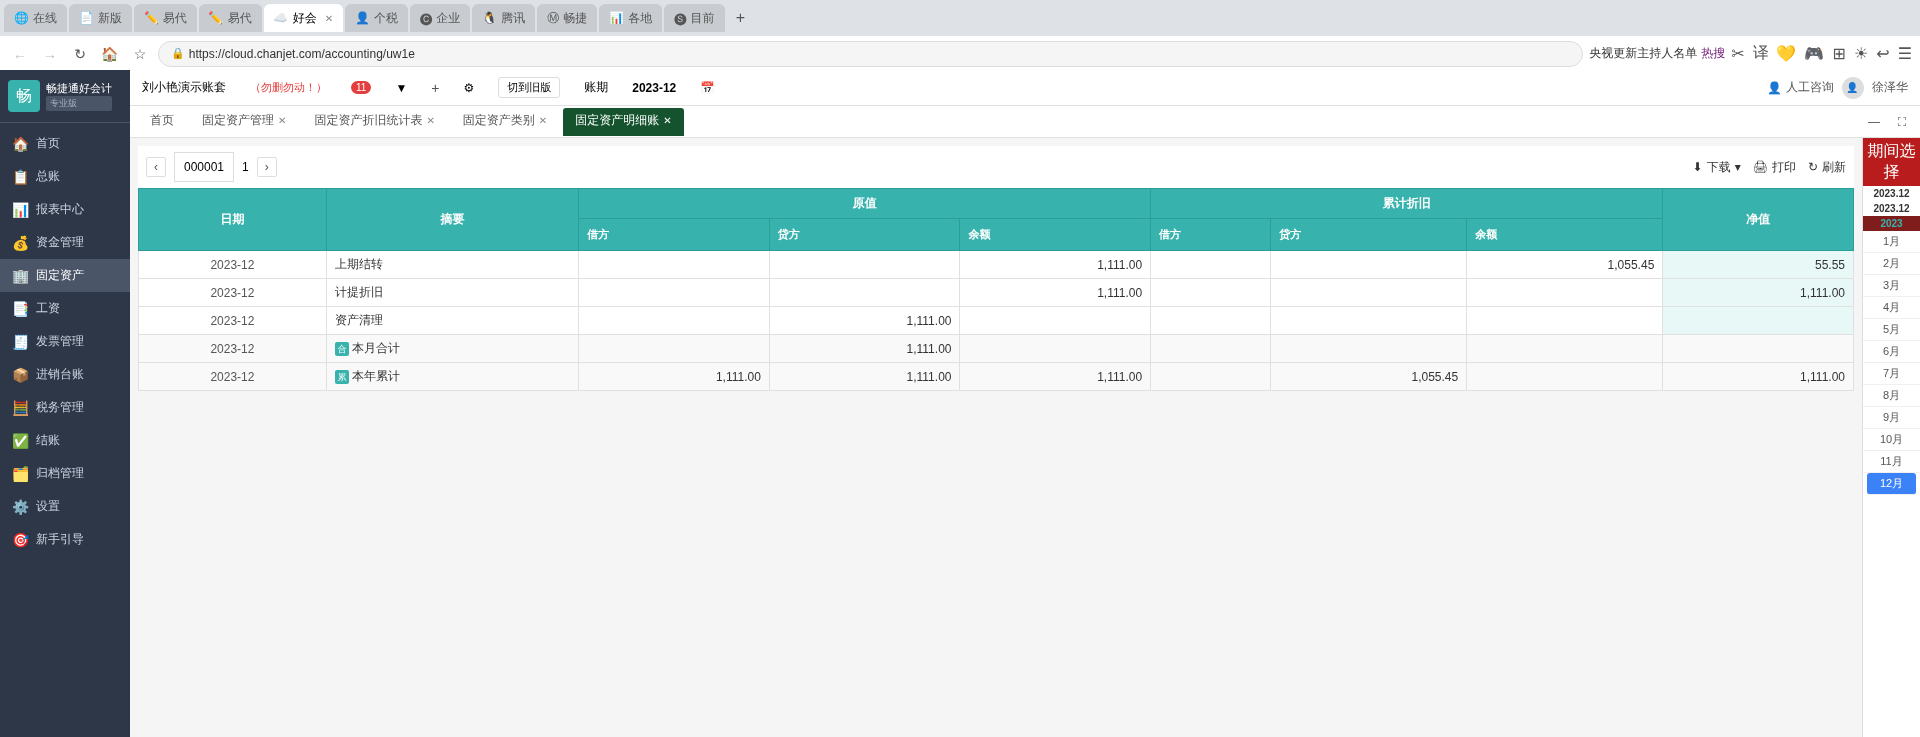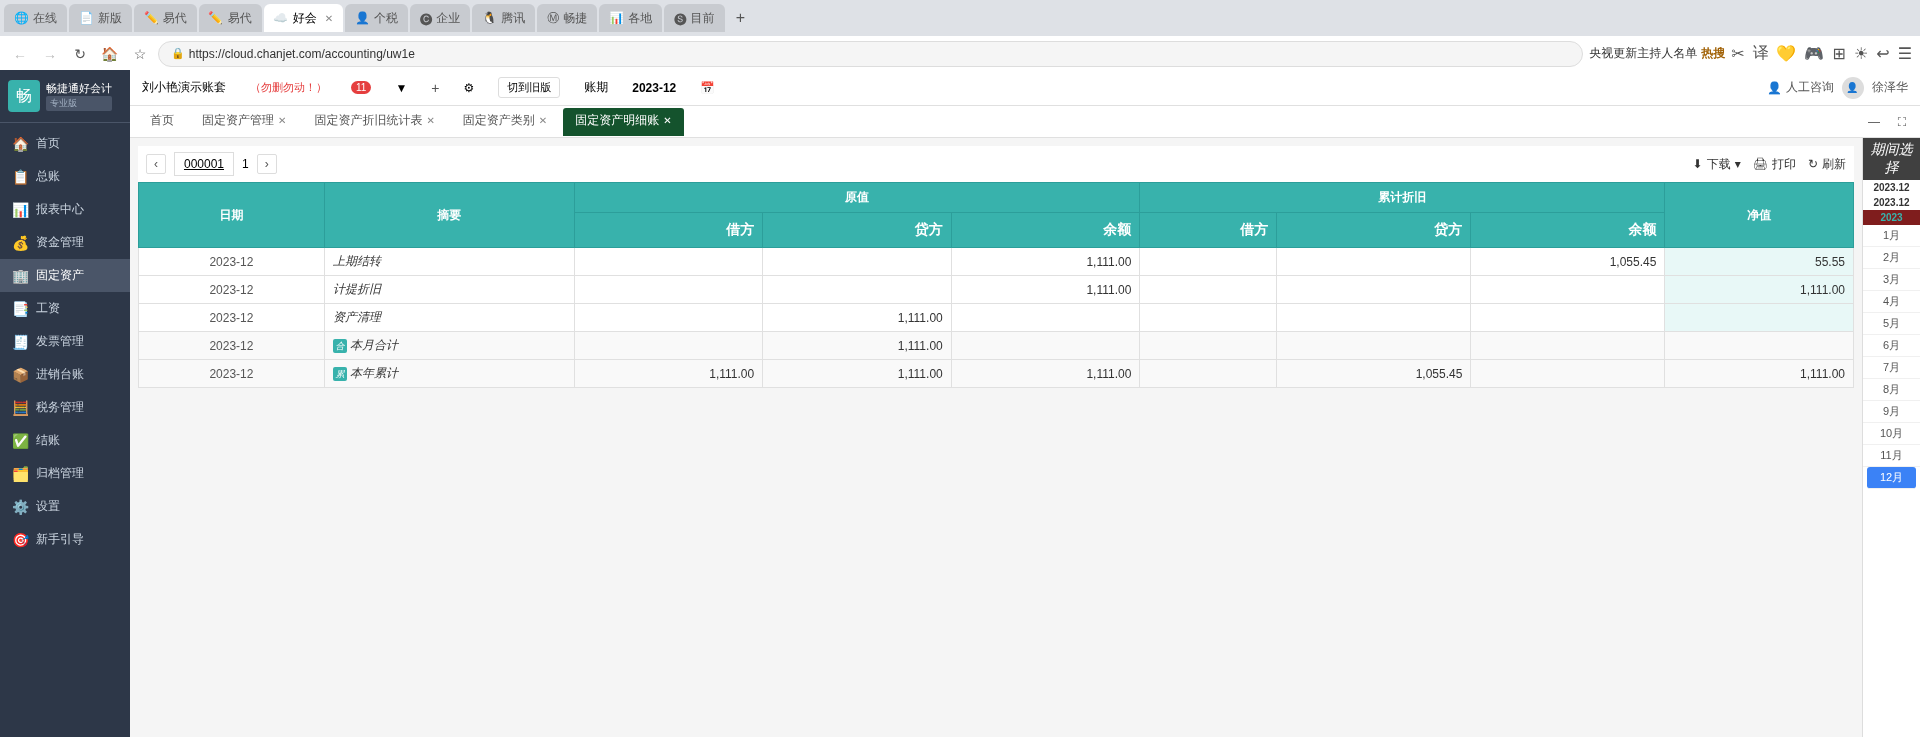--- a/index.html
+++ b/index.html
@@ -13,21 +13,21 @@
     .tab.inactive { background: #c8cbd0; color: #555; }
     .tab-close { margin-left: 4px; color: #888; font-size: 10px; cursor: pointer; }
     .tab-new { width: 28px; height: 28px; display: flex; align-items: center; justify-content: center; font-size: 16px; color: #555; cursor: pointer; }
 
     .nav-bar { display: flex; align-items: center; height: 36px; background: #fff; padding: 0 8px; gap: 6px; border-bottom: 1px solid #ddd; }
     .nav-btn { width: 24px; height: 24px; display: flex; align-items: center; justify-content: center; color: #555; cursor: pointer; font-size: 14px; }
     .nav-btn.disabled { color: #bbb; cursor: default; }
     .address-bar { flex: 1; height: 26px; border: 1px solid #ddd; border-radius: 13px; padding: 0 12px; font-size: 12px; color: #333; background: #f5f5f5; display: flex; align-items: center; gap: 4px; }
     .address-text { font-size: 12px; color: #333; }
     .search-area { display: flex; align-items: center; gap: 4px; font-size: 12px; color: #333; }
-    .hot-search { color: #a16207; font-weight: bold; }
+    .hot-search { color: #701a75; font-weight: normal; }
     .nav-actions { display: flex; align-items: center; gap: 8px; }
     .nav-action-btn { font-size: 16px; color: #555; cursor: pointer; }
 
     
     .app-container { display: flex; height: calc(100vh - 70px); }
 
     
     .sidebar { width: 130px; background: #2d3748; color: #fff; display: flex; flex-direction: column; flex-shrink: 0; }
     .sidebar-logo { display: flex; align-items: center; padding: 10px 8px; gap: 6px; border-bottom: 1px solid #4a5568; }
     .logo-icon { width: 32px; height: 32px; background: #38b2ac; border-radius: 4px; display: flex; align-items: center; justify-content: center; font-size: 16px; color: #fff; }
@@ -54,37 +54,37 @@
     .page-tab { display: flex; align-items: center; height: 28px; padding: 0 12px; gap: 4px; font-size: 12px; cursor: pointer; color: #555; border-bottom: 2px solid transparent; }
     .page-tab.active { color: #fff; background: #14532d; border-radius: 3px 3px 0 0; }
     .page-tab-close { font-size: 10px; color: #888; cursor: pointer; }
     .page-tab.active .page-tab-close { color: #fff; }
     .tab-window-controls { margin-left: auto; display: flex; gap: 8px; align-items: center; }
     .win-ctrl { width: 20px; height: 20px; display: flex; align-items: center; justify-content: center; cursor: pointer; color: #555; font-size: 12px; }
 
     
     .toolbar { display: flex; align-items: center; padding: 6px 8px; gap: 8px; background: #fff; }
     .nav-arrow { width: 20px; height: 20px; display: flex; align-items: center; justify-content: center; cursor: pointer; color: #555; border: 1px solid #ddd; border-radius: 2px; font-size: 12px; }
-    .page-input { width: 60px; height: 24px; border: 1px solid #ddd; text-align: center; font-size: 12px; text-decoration: underline; }
+    .page-input { width: 60px; height: 30px; border: 1px solid #ddd; text-align: center; font-size: 12px; }
     .toolbar-right { margin-left: auto; display: flex; align-items: center; gap: 12px; }
     .toolbar-btn { display: flex; align-items: center; gap: 4px; cursor: pointer; color: #333; font-size: 12px; }
-    .period-header { background: #404040; color: #fff; text-align: center; padding: 3px 2px; font-size: 14px; font-style: italic; }
+    .period-header { background: #b91c1c; color: #fff; text-align: center; padding: 3px 2px; font-size: 16px; }
     .period-selected { background: #fff; color: #333; text-align: center; padding: 2px; font-size: 10px; font-weight: bold; }
     .period-item { text-align: center; padding: 3px 2px; cursor: pointer; color: #555; border-bottom: 1px solid #f0f0f0; }
     .period-item.active { background: #3b82f6; color: #fff; border-radius: 3px; margin: 0 4px; }
 
     
     .table-wrapper { overflow-x: auto; }
     table { width: 100%; border-collapse: collapse; background: #fff; }
     .table-header-row-1 th { background: #38b2ac; color: #fff; text-align: center; padding: 6px 4px; font-size: 12px; border: 1px solid #2c9e9a; margin-left: 21px; }
-    .table-header-row-2 th { background: #38b2ac; color: #fff; text-align: right; padding: 8px; font-size: 14px; border: 1px solid #2c9e9a; }
+    .table-header-row-2 th { background: #38b2ac; color: #fff; text-align: left; padding: 8px; font-size: 11px; border: 1px solid #2c9e9a; }
     td { border: 1px solid #e0e0e0; padding: 5px 8px; font-size: 12px; color: #333; }
     .td-date { text-align: center; color: #555; }
     .td-number { text-align: right; color: #333; }
-    .td-summary { color: #333; font-style: italic; }
+    .td-summary { color: #333; }
     .row-total td { background: #f9f9f9; }
     .summary-icon { display: inline-block; width: 14px; height: 14px; background: #38b2ac; color: #fff; font-size: 9px; text-align: center; line-height: 14px; border-radius: 2px; margin-right: 3px; }
     .net-value-col { background: #e8f8f7; }
 
     
     .main-with-side { display: flex; position: relative; }
     .main-table-area { flex: 1; }
     .right-period-panel { width: 58px; background: #fff; border-left: 1px solid #ddd; display: flex; flex-direction: column; font-size: 11px; flex-shrink: 0; }
   </style>
 </head>

